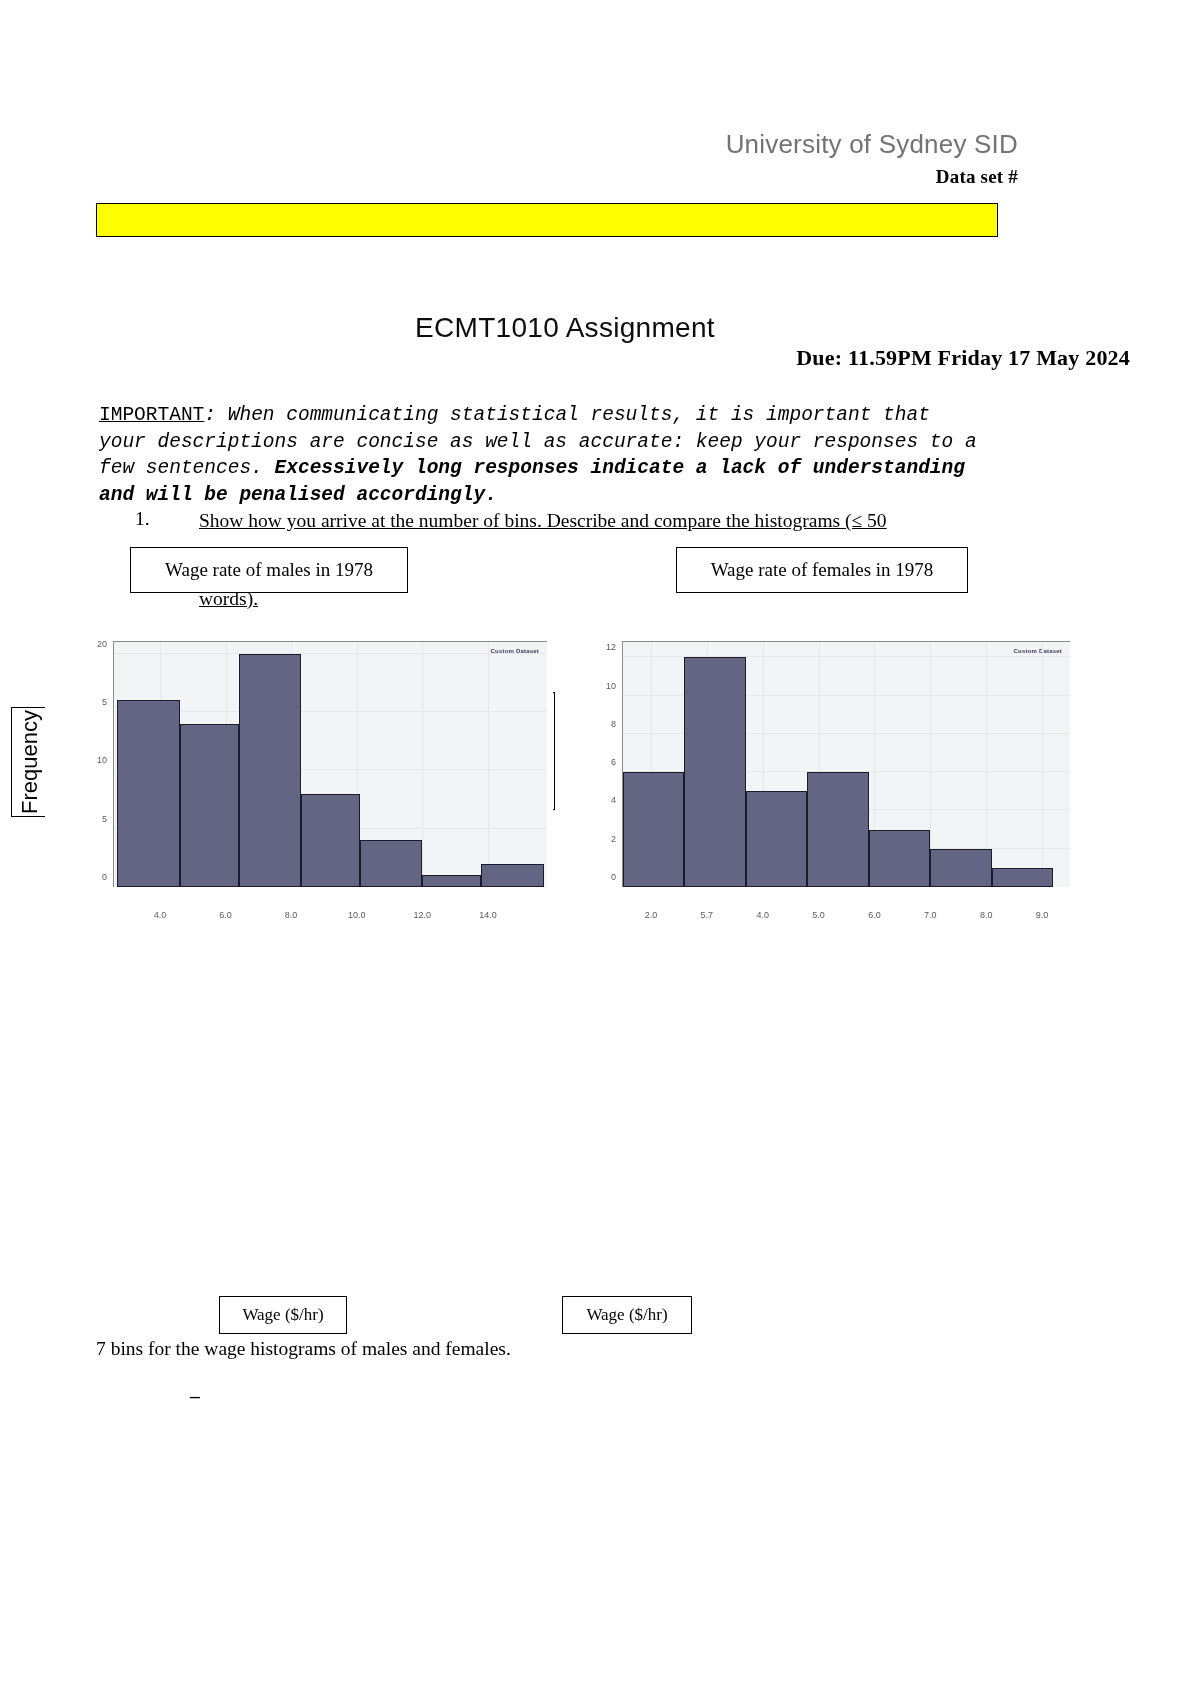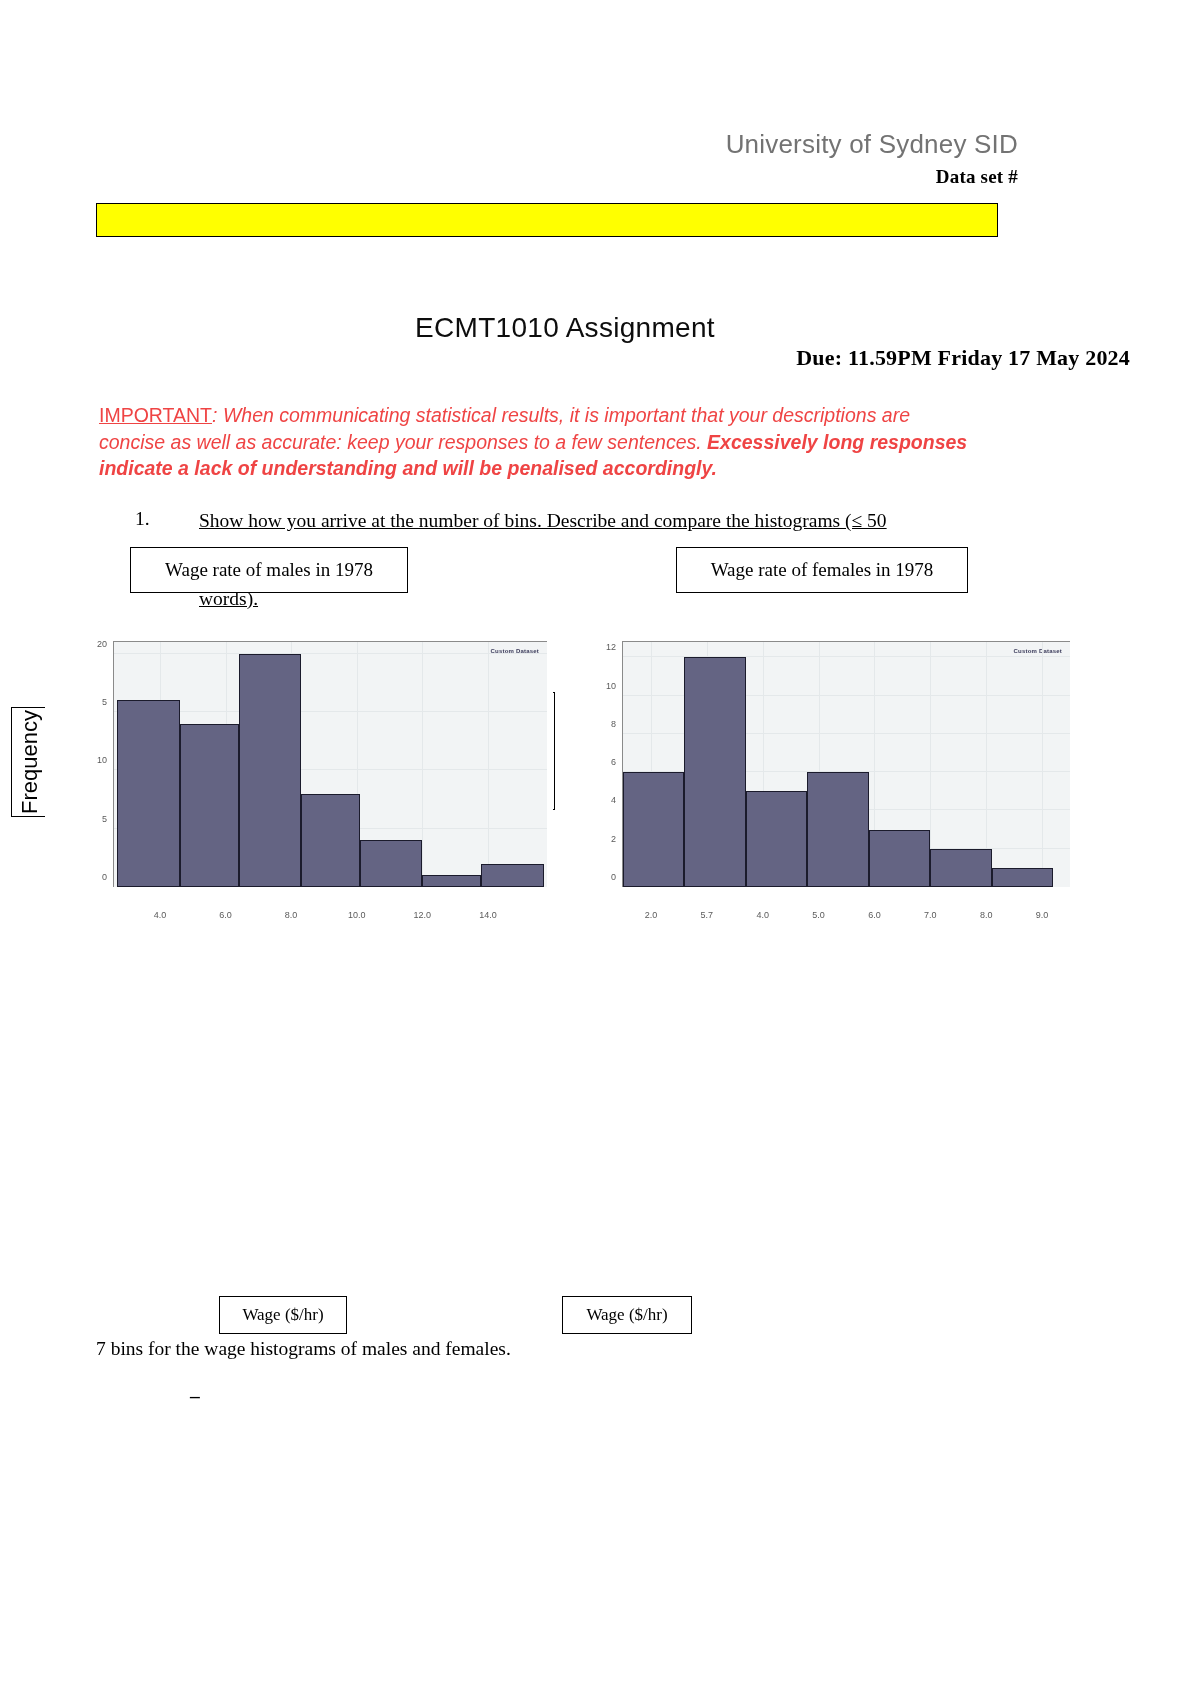--- a/index.html
+++ b/index.html
@@ -49,22 +49,22 @@
     position:absolute;left:0;top:345px;width:1130px;
     text-align:right;
     font-family:"Liberation Serif", serif;
     font-size:22px;font-weight:bold;color:#000;
     letter-spacing:.2px;
   }
 
   
   .para{
     position:absolute;left:99px;top:402px;width:880px;
-    font-family:Liberation Sans, sans-serif;
-    font-size:19.5px;line-height:26.5px;color:#ef4444;
+    font-family:Liberation Mono, monospace;
+    font-size:19.5px;line-height:26.5px;color:#000000;
   }
   .para .u{text-decoration:underline;font-style:normal;}
   .para .it{font-style:italic;}
   .para .bi{font-style:italic;font-weight:bold;}
 
   
   .qnum{
     position:absolute;left:135px;top:508px;
     font-family:"Liberation Serif", serif;
     font-size:19.5px;color:#000;

